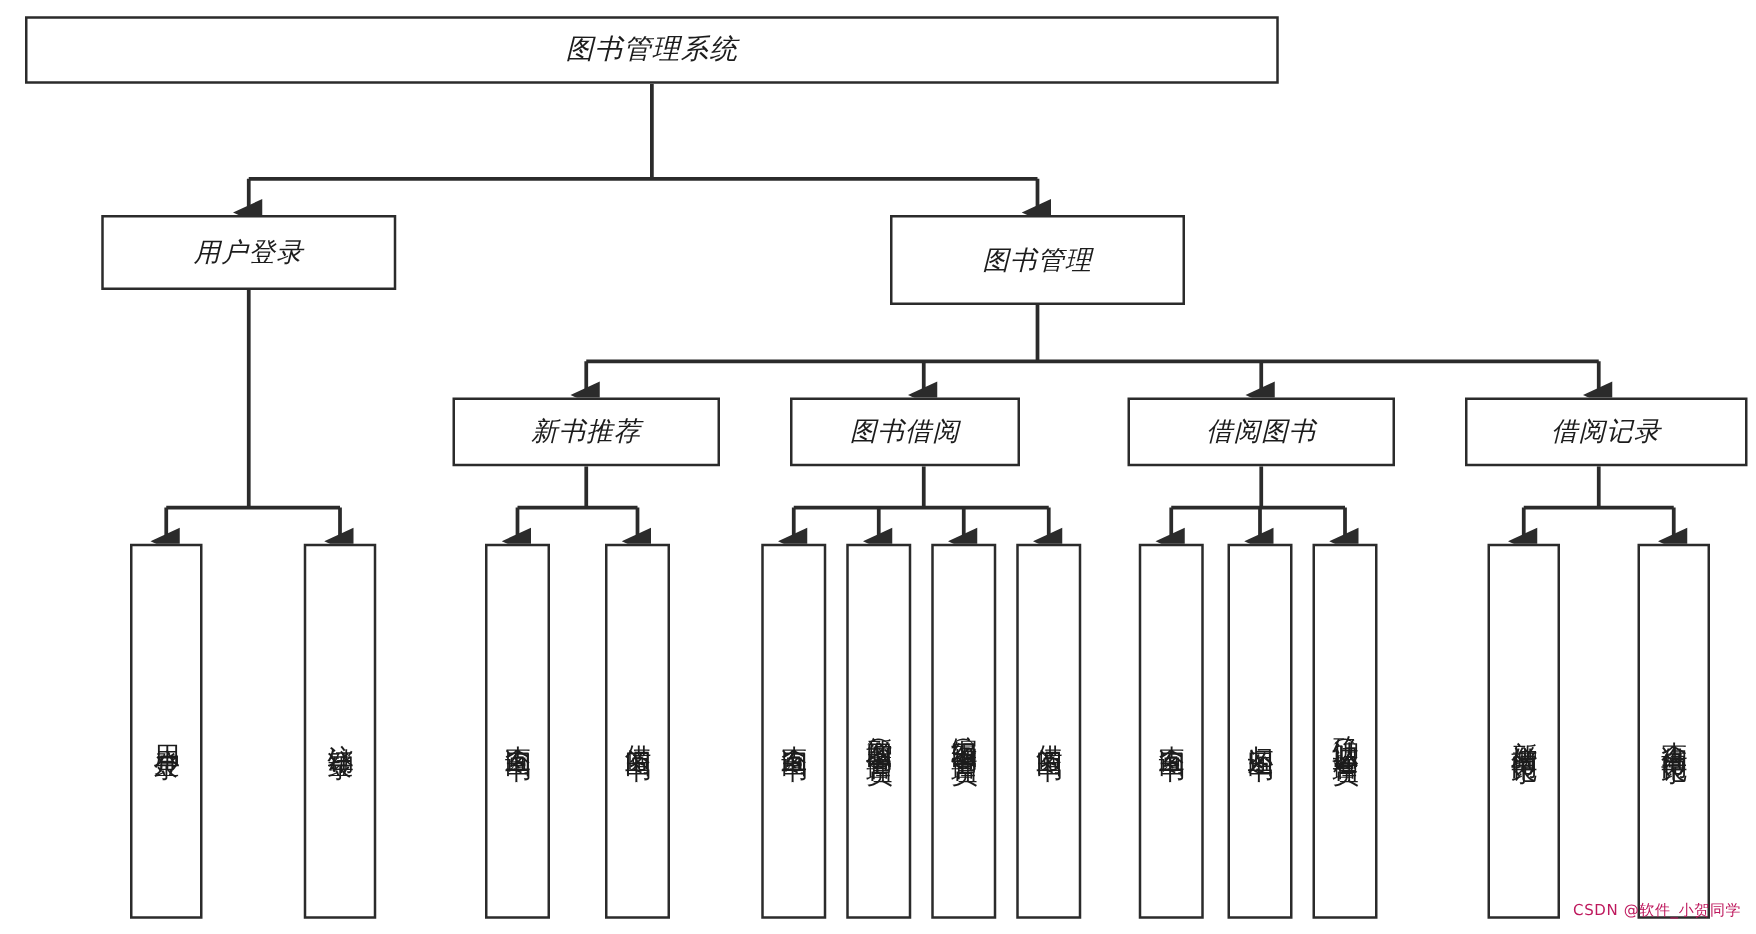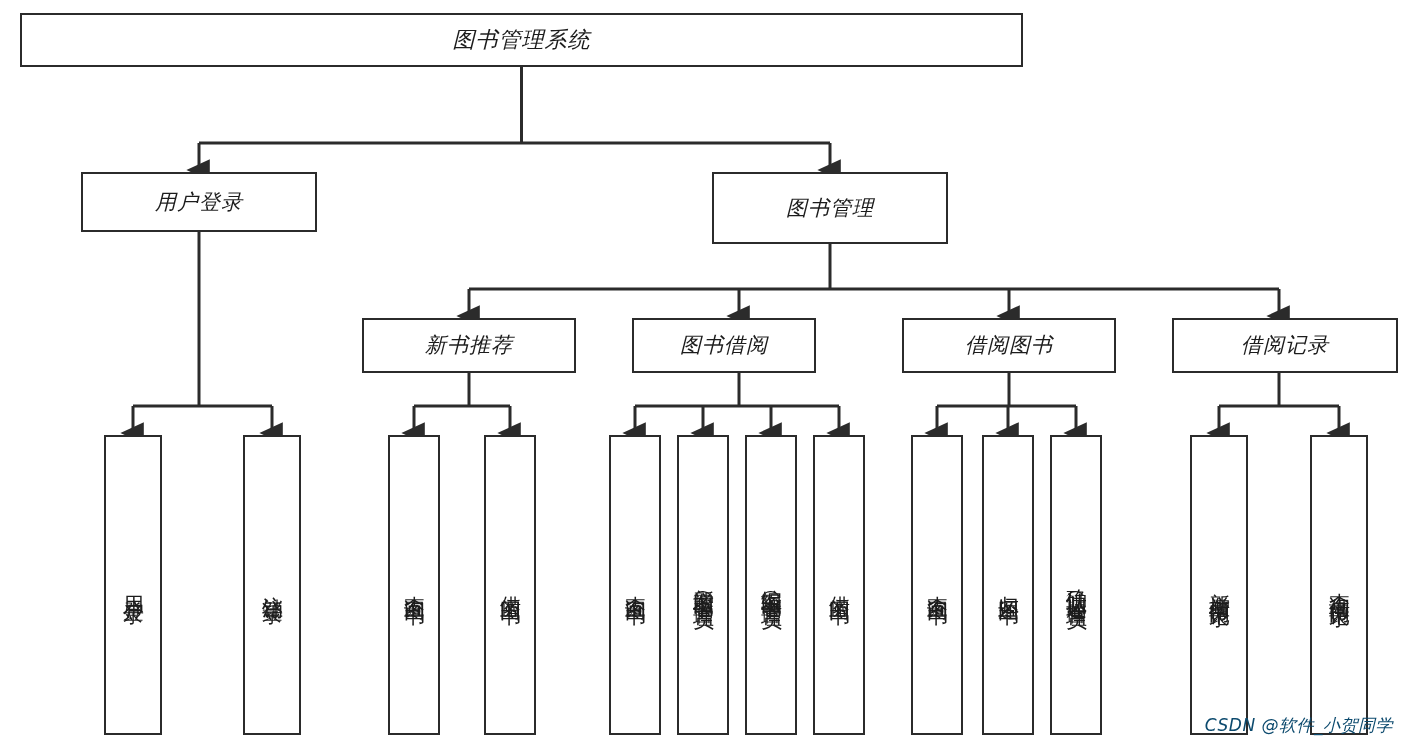--- a/index.html
+++ b/index.html
@@ -59,25 +59,24 @@
     line-height: 1;
     white-space: nowrap;
   }
   .node.root .label {
     font-size: 22px;
   }
   #watermark {
     position: absolute;
     right: 12px;
     bottom: 10px;
-    font-size: 17px;
-    color: #0c4a6e;
+    font-size: 12px;
+    color: #be185d;
     white-space: nowrap;
     letter-spacing: 0.5px;
-    font-style: italic;
   }
 </style>
 </head>
 <body>
 
 <div id="diagram-root">
 
   <svg id="edge-layer" viewBox="0 0 1405 747" xmlns="http://www.w3.org/2000/svg">
     <defs>
       <marker id="arrowhead" markerWidth="9" markerHeight="9" refX="4.2" refY="4.2" orient="auto" markerUnits="strokeWidth">

